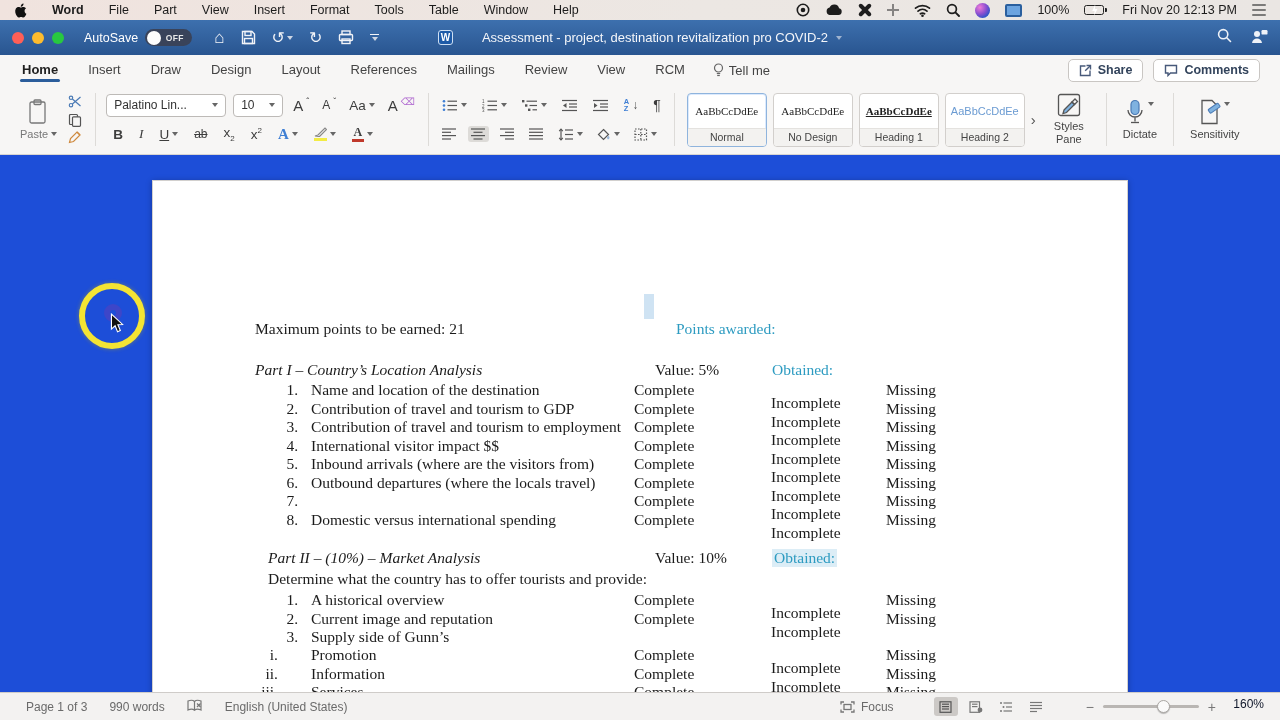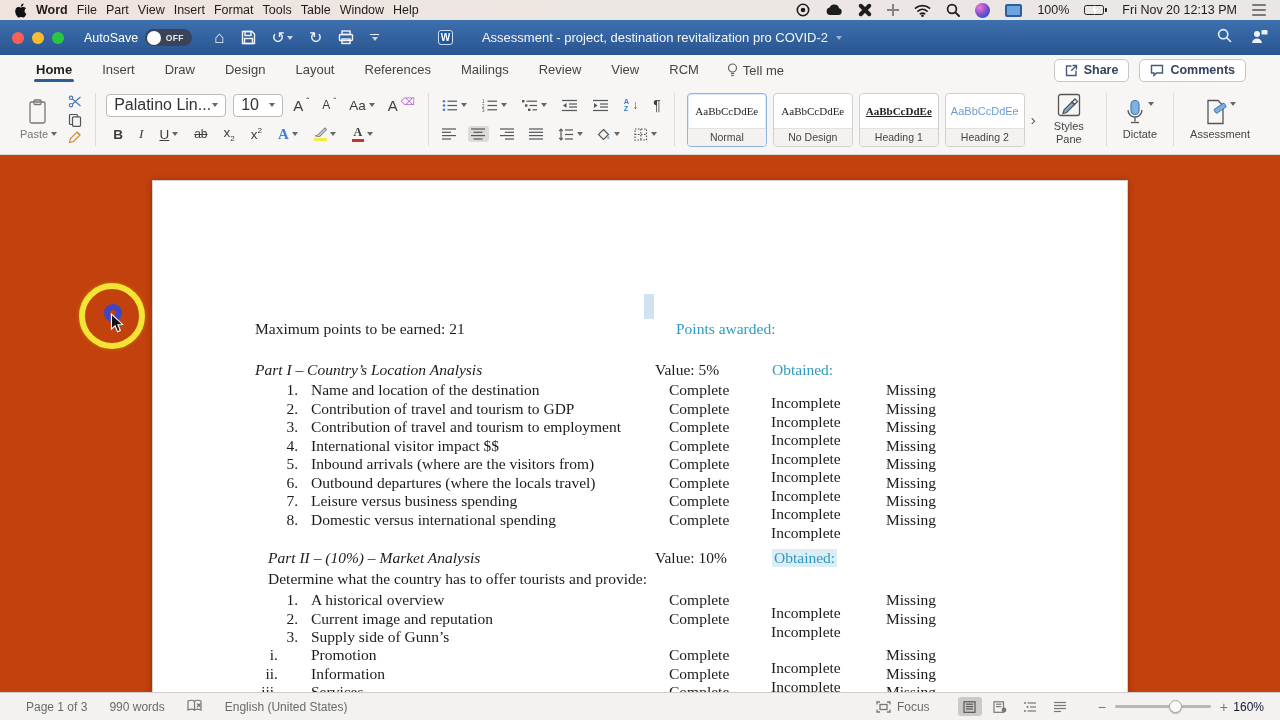--- a/index.html
+++ b/index.html
@@ -9,21 +9,21 @@
     font-family:"Liberation Sans", sans-serif; background:#e9e8e7;
     -webkit-font-smoothing:antialiased;
   }
 
   
   .menubar {
     position:absolute; top:0; left:0; right:0; height:20px;
     background:linear-gradient(90deg,#f0e3de 0%, #ece7e3 55%, #eae6e3 100%);
     display:flex; align-items:center; padding:0 14px; font-size:12.5px; color:#1c1c1c;
   }
-  .menubar .left { display:flex; align-items:center; gap:9px; }
+  .menubar .left { display:flex; align-items:center; gap:25px; }
   .menubar .m-item { cursor:default; }
   .menubar .bold { font-weight:bold; }
   .menubar .right { margin-left:auto; display:flex; align-items:center; gap:15px; }
   .tray-ic { display:flex; align-items:center; }
   .apple-svg { width:13px; height:15px; fill:#111; }
   .clock { font-size:12.5px; white-space:nowrap; }
 
   .ic-record { width:14px;height:14px; }
   .ic-cloud  { width:18px;height:12px; }
   .x-wrap { position:relative; width:14px; height:14px; }
@@ -66,21 +66,21 @@
   .title-center { position:absolute; left:0; right:0; display:flex; justify-content:center; align-items:center; gap:8px; pointer-events:none; }
   .wicon { width:15px; height:15px; background:#1d5aa7; border:1px solid #cfe0f3; border-radius:3px;
     color:#fff; font-size:10px; font-weight:bold; display:flex; align-items:center; justify-content:center; }
   .doc-title { font-size:13px; color:#f4f6fa;margin-left:21px; }
   .title-right { margin-left:auto; display:flex; align-items:center; gap:18px; }
   .title-right svg { stroke:#eef2f8; fill:none; stroke-width:1.6; }
 
   
   .tabsrow {
     position:absolute; top:55px; left:0; right:0; height:30px; background:#f7f6f5;
-    display:flex; align-items:center; padding:0 34px; font-size:13px; color:#444;
+    display:flex; align-items:center; padding:0 20px; font-size:13px; color:#444;
   }
   .tabs { display:flex; align-items:flex-end; gap:26px; height:100%; }
   .tab { padding:6px 2px 8px; position:relative; }
   .tab.active { color:#1f1f1f; font-weight:bold; }
   .tab.active::after { content:""; position:absolute; left:0; right:0; bottom:3px; height:3px; border-radius:2px; background:#2b5d9b; }
   .tellme { display:flex; align-items:center; gap:5px; margin-left:26px; color:#444; }
   .tellme svg { stroke:#666; fill:none; stroke-width:1.2; }
   .tabsrow .actions { margin-left:auto; display:flex; gap:10px; }
   .pill-btn { display:flex; align-items:center; gap:6px; border:1px solid #c9c6c3; background:#fff; border-radius:5px;
     height:23px; padding:0 10px; font-size:12.5px; font-weight:bold; color:#33445c; }
@@ -96,21 +96,21 @@
   .rgroup { display:flex; flex-direction:column; justify-content:space-between; padding:3px 2px; }
   .rrow { display:flex; align-items:center; gap:7px; height:26px; }
   .rbtn { display:flex; align-items:center; gap:3px; padding:2px 3px; border-radius:3px; }
   .rbtn.sel { background:#dddbd8; }
   .rbtn svg { stroke:#555; fill:none; stroke-width:1.2; }
   .paste-g { display:flex; flex-direction:column; align-items:center; justify-content:center; gap:3px; padding:0 6px; }
   .paste-g svg { stroke:#777; fill:none; stroke-width:1.3; }
   .paste-lbl { font-size:11px; color:#777; display:flex; align-items:center; gap:3px; }
   .clip-col { display:flex; flex-direction:column; justify-content:space-between; padding:4px 2px; }
   .selbox { display:flex; align-items:center; justify-content:space-between; border:1px solid #bdbab7; background:#fff;
-    border-radius:4px; height:23px; padding:0 7px; font-size:16px; color:#333; }
+    border-radius:4px; height:23px; padding:0 7px; font-size:12px; color:#333; }
   .fname { width:120px; } .fsize { width:50px; }
   .glyph { font-size:13.5px; color:#3d3d3d; }
   .g-bold { font-weight:bold; }
   .g-italic { font-style:italic; font-family:"Liberation Serif", serif; }
   .g-under { text-decoration:underline; }
   .g-strike { text-decoration:line-through; font-size:12px; }
   .sup { font-size:8px; vertical-align:super; } .sub { font-size:8px; vertical-align:sub; }
   .fx-a { color:#3f7fd4; font-weight:bold; font-family:"Liberation Serif", serif; font-size:15px; }
   .hl-ic, .fc-ic { display:flex; flex-direction:column; align-items:center; line-height:1; }
   .hl-bar { width:13px; height:3.5px; background:#f3ec44; margin-top:1px; }
@@ -124,51 +124,51 @@
   .st-preview.h1 { text-decoration:underline; font-weight:bold; }
   .st-preview.h2 { color:#6b9bd2; font-family:"Liberation Sans", sans-serif; }
   .st-label { height:18px; background:#f3f2f0; border-top:1px solid #e4e2df; font-size:10.5px; color:#444;
     display:flex; align-items:center; justify-content:center; font-family:"Liberation Sans", sans-serif; }
   .more-styles { font-size:15px; color:#555; }
   .bigbtn { display:flex; flex-direction:column; align-items:center; justify-content:center; gap:3px; padding:0 8px;
     font-size:11px; color:#444; text-align:center; line-height:1.15; }
   .bigbtn .with-chev { display:flex; align-items:flex-start; gap:3px; }
 
   
-  .canvas { position:absolute; top:155px; left:0; right:0; height:537px; background:#c2410c; overflow:hidden; }
+  .canvas { position:absolute; top:155px; left:0; right:0; height:537px; background:#1d4ed8; overflow:hidden; }
   .page { position:absolute; left:152px; top:25px; width:976px; height:620px; background:#fff;
     border:1px solid #d2d0ce; box-shadow:0 1px 6px rgba(0,0,0,.28); }
   .doc { position:absolute; inset:0; font-family:"Liberation Serif", serif; font-size:15.5px; color:#1b1b1b; }
   .doc .ln { position:absolute; height:19px; left:0; right:0; white-space:nowrap; }
   .doc .cell { position:absolute; white-space:nowrap; }
   .blue { color:#2d9bc1; }
   .hl-soft { background:#dcedf6; padding:0 2px; }
   .sel-mark { position:absolute; left:491px; top:113px; width:10px; height:25px; background:#cfe3f3; }
   .ital { font-style:italic; }
   .rows { position:absolute; left:0; right:0; }
   .row { position:relative; height:18.5px; }
   .c-num { position:absolute; left:105px; width:40px; text-align:right; }
   .c-rnum { position:absolute; left:85px; width:40px; text-align:right; }
   .c-text { position:absolute; left:158px; }
-  .c-s1 { position:absolute; left:516px; }
+  .c-s1 { position:absolute; left:481px; }
   .c-s2 { position:absolute; left:618px;margin-top:13px; }
   .c-s3 { position:absolute; left:733px; }
 
   
   .ring { position:absolute; left:79px; top:283px; width:66px; height:66px; border:6px solid #f4e433;
     border-radius:50%; box-shadow:0 0 4px rgba(200,180,0,.45); }
   .ring-inner { position:absolute; left:19px; top:15px; width:18px; height:18px; border:6px solid #3d46c9; border-radius:50%; }
   .cursor-svg { position:absolute; left:24px; top:24px; }
 
   
   .statusbar { position:absolute; top:692px; left:0; right:0; height:28px; background:#f3f2f1;
     border-top:1px solid #cfccc9; display:flex; align-items:center; padding:0 16px 0 26px;
     font-size:12px; color:#6a6a6a; }
   .sb-left { display:flex; align-items:center; gap:22px; }
-  .sb-right { margin-left:auto; display:flex; align-items:center; }
+  .sb-right { margin-left:auto; display:flex; gap:12px; }
   .sb-ic svg { stroke:#777; fill:none; stroke-width:1.2; }
   .focus-w { display:flex; align-items:center; gap:6px; margin-right:28px; }
   .viewbtns { display:flex; align-items:center; gap:6px; margin-right:26px; }
   .vbtn { width:24px; height:19px; display:flex; align-items:center; justify-content:center; border-radius:3px; }
   .vbtn.sel { background:#ccc9c6; }
   .zoomer { display:flex; align-items:center; gap:9px; }
   .zoomer .sign { font-size:14px; color:#777; }
   .track { width:96px; height:3px; background:#b9b6b3; border-radius:2px; position:relative; }
   .knob2 { position:absolute; left:54px; top:-5px; width:13px; height:13px; border-radius:50%;
     background:#fafafa; border:1px solid #a9a6a3; box-shadow:0 1px 1px rgba(0,0,0,.25); }
@@ -625,21 +625,21 @@
   <div class="rdiv"></div>
 
   <div class="bigbtn">
     <span class="with-chev">
       <svg width="22" height="26" viewBox="0 0 22 26">
           <path d="M3 1.5h10l5 5v18H3z" fill="none" stroke="#555" stroke-width="1.3"></path>
           <rect x="9" y="7" width="12" height="4.5" rx="1" transform="rotate(-35 15 9)" fill="#7fb2e0" stroke="#4a7ab5" stroke-width="1"></rect>
         </svg>
       <span class="chev dark" style="margin-top:3px"></span>
     </span>
-    <span>Assessment</span>
+    <span>Sensitivity</span>
   </div>
 </div>
 
 <div class="canvas">
   <div class="page">
     <div class="doc">
       <span class="sel-mark"></span>
 
       <div class="ln" style="top:139px">
         <span class="cell" style="left:102px">Maximum points to be earned: 21</span>
@@ -690,21 +690,20 @@
         </div>
         <div class="row">
           <span class="c-num">6.</span>
           <span class="c-text">Outbound departures (where the locals travel)</span>
           <span class="c-s1">Complete</span>
           <span class="c-s2">Incomplete</span>
           <span class="c-s3">Missing</span>
         </div>
         <div class="row">
           <span class="c-num">7.</span>
-          <span class="c-text">Leisure versus business spending</span>
           <span class="c-s1">Complete</span>
           <span class="c-s2">Incomplete</span>
           <span class="c-s3">Missing</span>
         </div>
         <div class="row">
           <span class="c-num">8.</span>
           <span class="c-text">Domestic versus international spending</span>
           <span class="c-s1">Complete</span>
           <span class="c-s2">Incomplete</span>
           <span class="c-s3">Missing</span>

